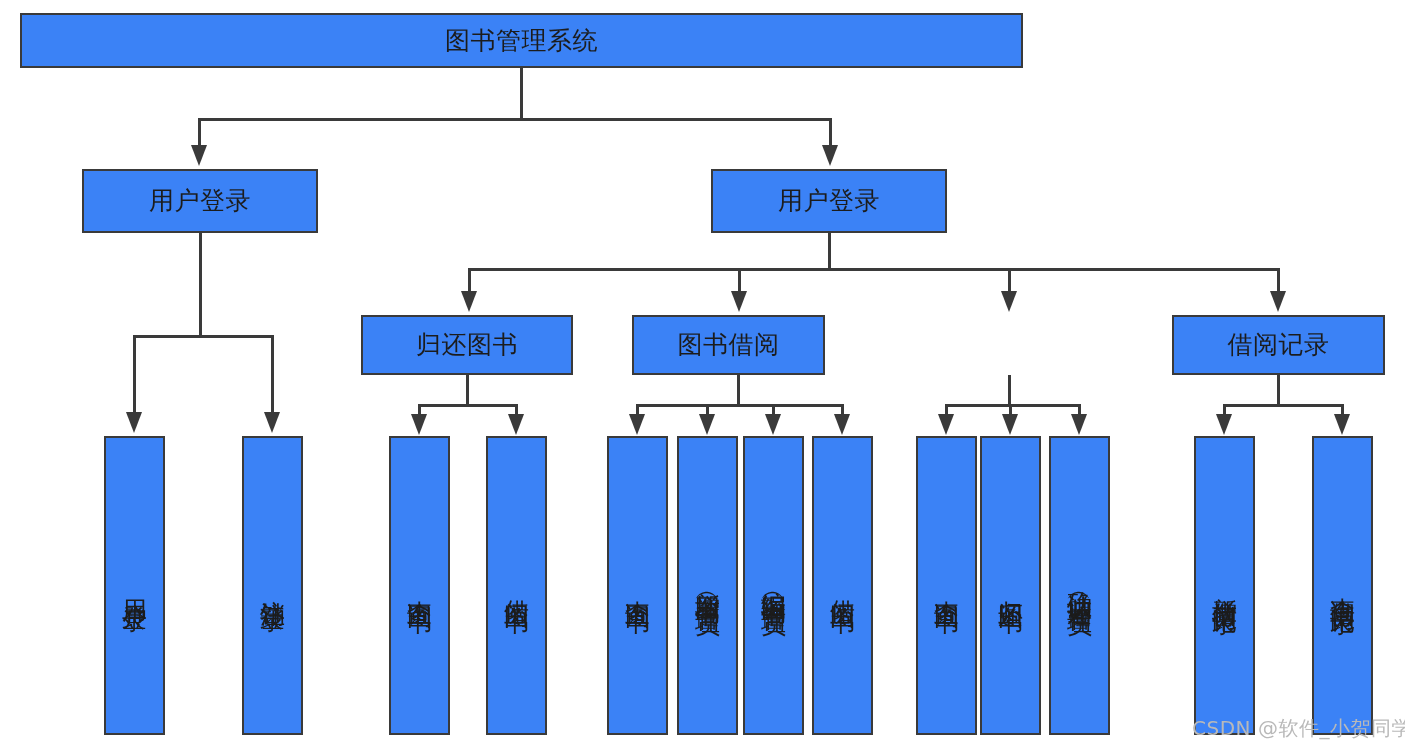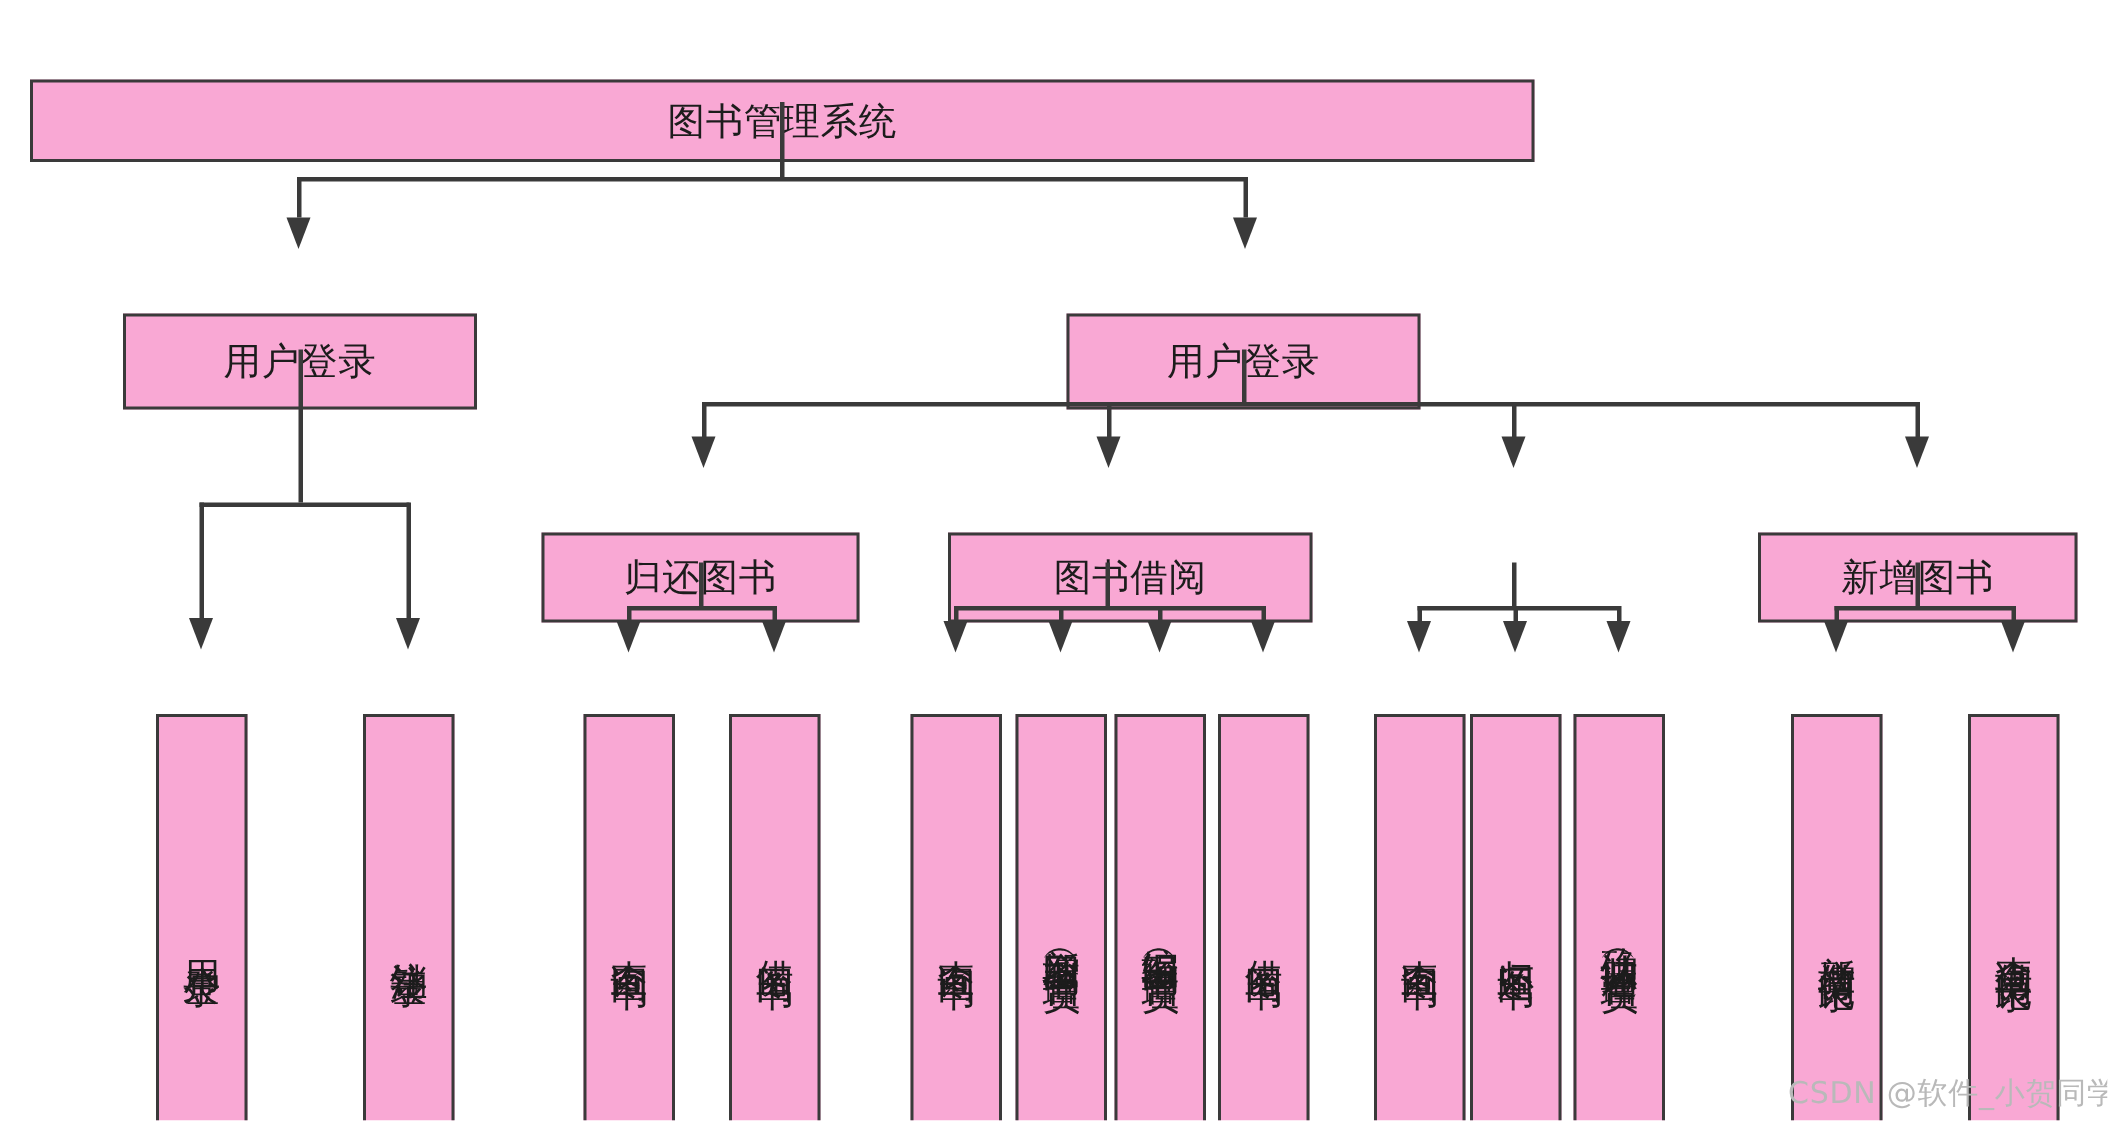--- a/index.html
+++ b/index.html
@@ -16,27 +16,26 @@
     position: relative;
     width: 1405px;
     height: 747px;
     background: #ffffff;
     overflow: hidden;
   }
   
   .node {
     position: absolute;
     box-sizing: border-box;
-    background: #f9a8d4;
+    background: #3b82f6;
     border: 2.5px solid #3a3a3a;
     display: flex;
     align-items: center;
     justify-content: center;
     text-align: right;
-    margin-top: 40px;
   }
   .node .node-label {
     display: block;
     font-weight: 400;
     color: #1c1c1c;
     letter-spacing: 0.5px;
     line-height: 1.18;
   }
   
   .node.h .node-label {
@@ -123,25 +122,25 @@
   <div class="conn vline" style="left:738px; top:268px; height:24px;"></div>
   <div class="arrow" style="left:731px; top:291px;"></div>
   <div class="conn vline" style="left:1008px; top:268px; height:24px;"></div>
   <div class="arrow" style="left:1001px; top:291px;"></div>
   <div class="conn vline" style="left:1277px; top:268px; height:24px;"></div>
   <div class="arrow" style="left:1270px; top:291px;"></div>
 
   <div class="node h" style="left:361px; top:315px; width:212px; height:60px;">
     <span class="node-label">归还图书</span>
   </div>
-  <div class="node h" style="left:632px; top:315px; width:243px; height:60px;">
+  <div class="node h" style="left:632px; top:315px; width:193px; height:60px;">
     <span class="node-label">图书借阅</span>
   </div>
   <div class="node h" style="left:1172px; top:315px; width:213px; height:60px;">
-    <span class="node-label">新增图书</span>
+    <span class="node-label">借阅记录</span>
   </div>
 
   <div class="conn vline" style="left:466px; top:375px; height:31px;"></div>
   <div class="conn hline" style="left:418px; top:404px; width:99px;"></div>
   <div class="conn vline" style="left:418px; top:404px; height:14px;"></div>
   <div class="arrow" style="left:411px; top:414px;"></div>
   <div class="conn vline" style="left:515px; top:404px; height:14px;"></div>
   <div class="arrow" style="left:508px; top:414px;"></div>
 
   <div class="conn vline" style="left:737px; top:375px; height:31px;"></div>

